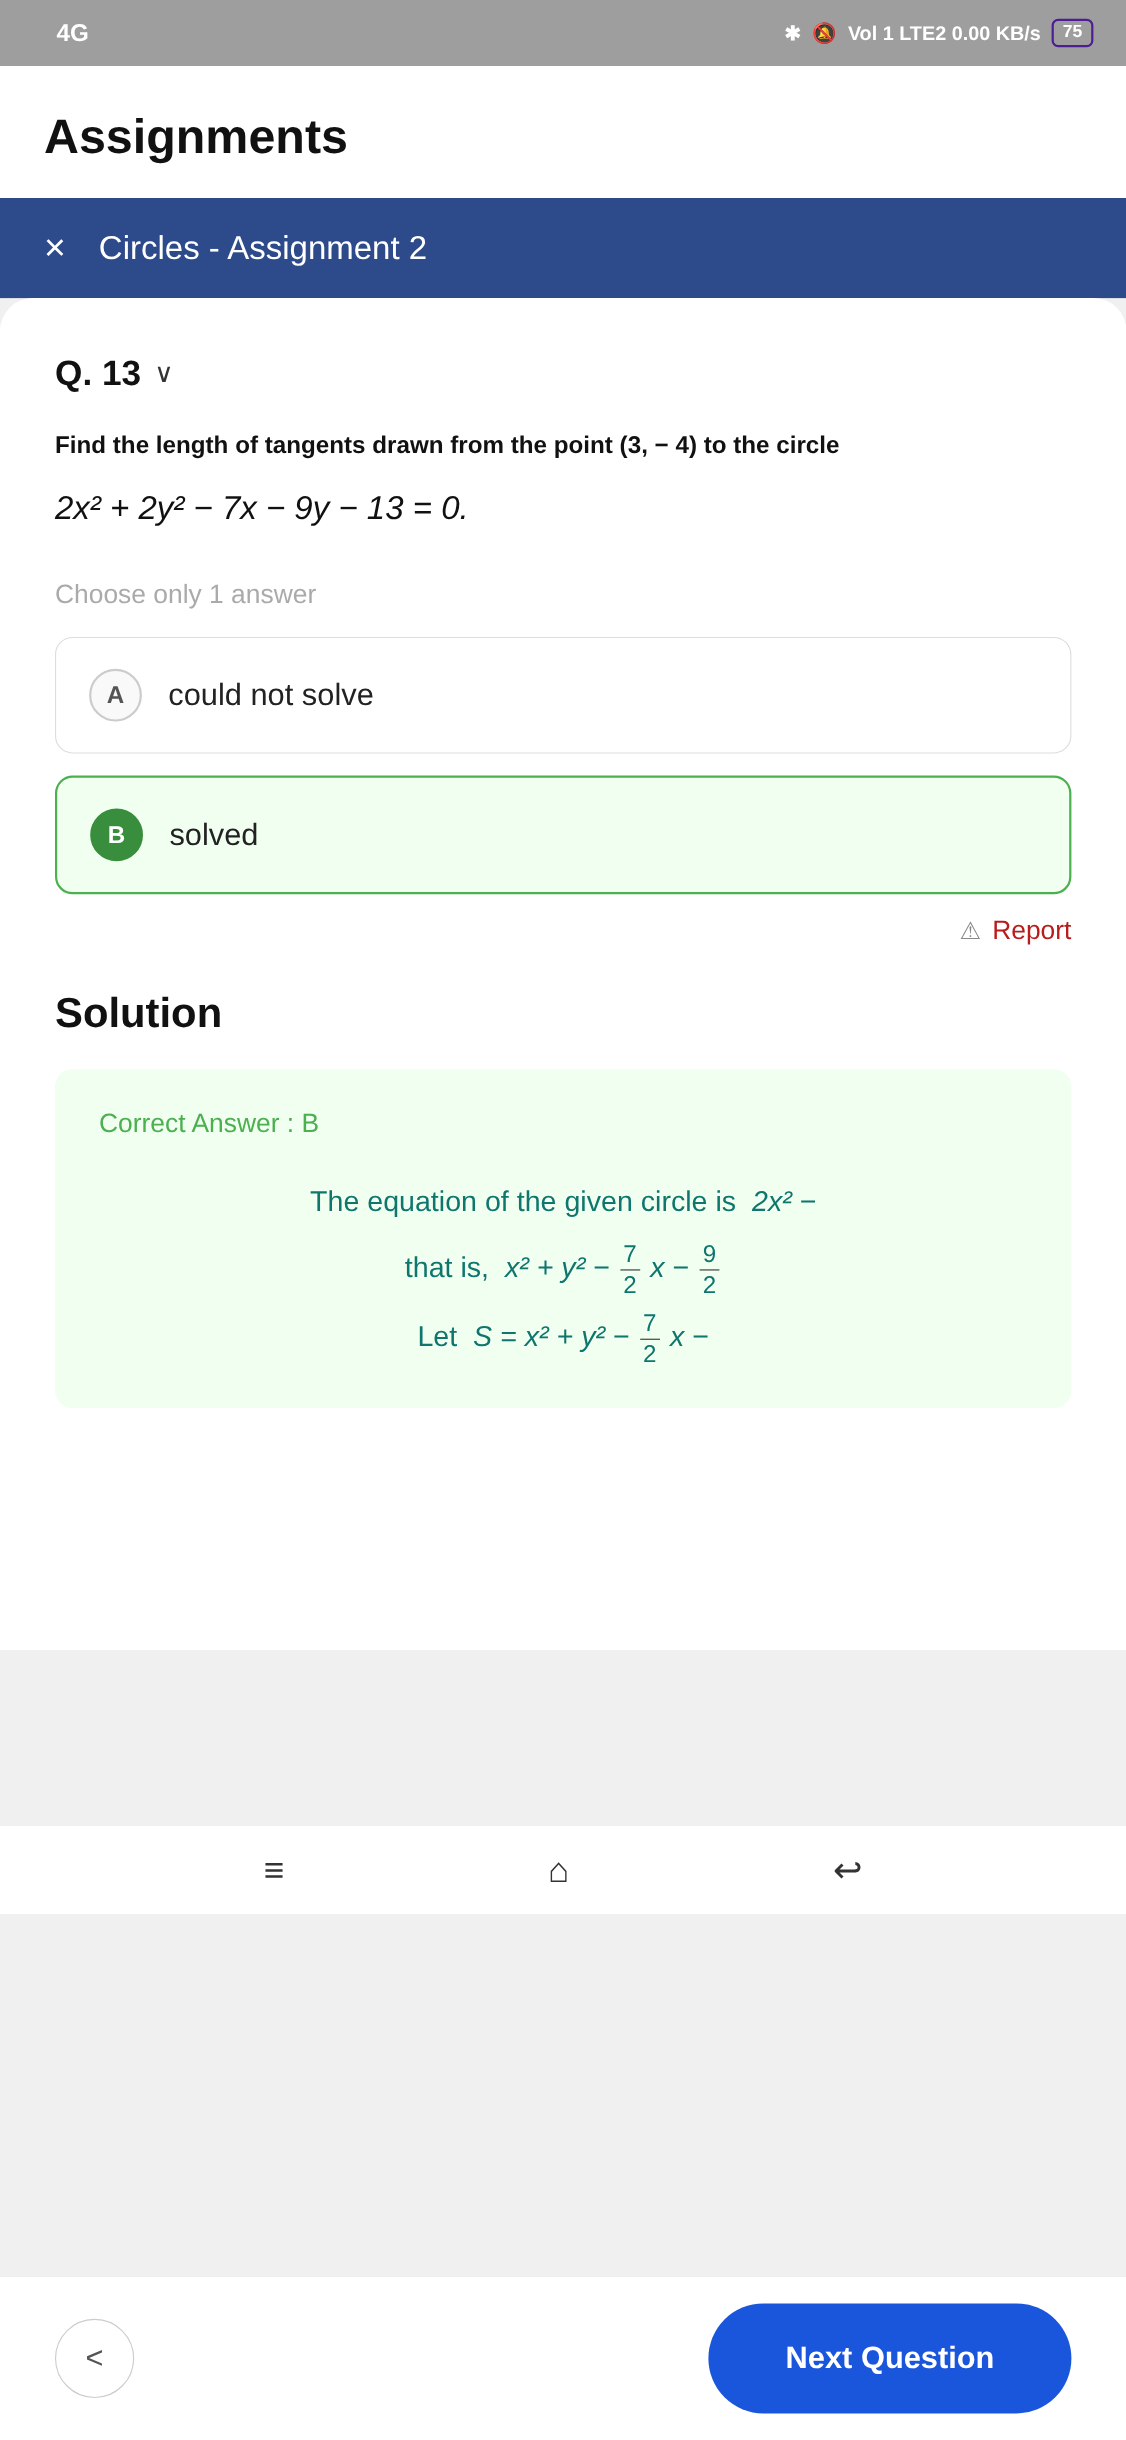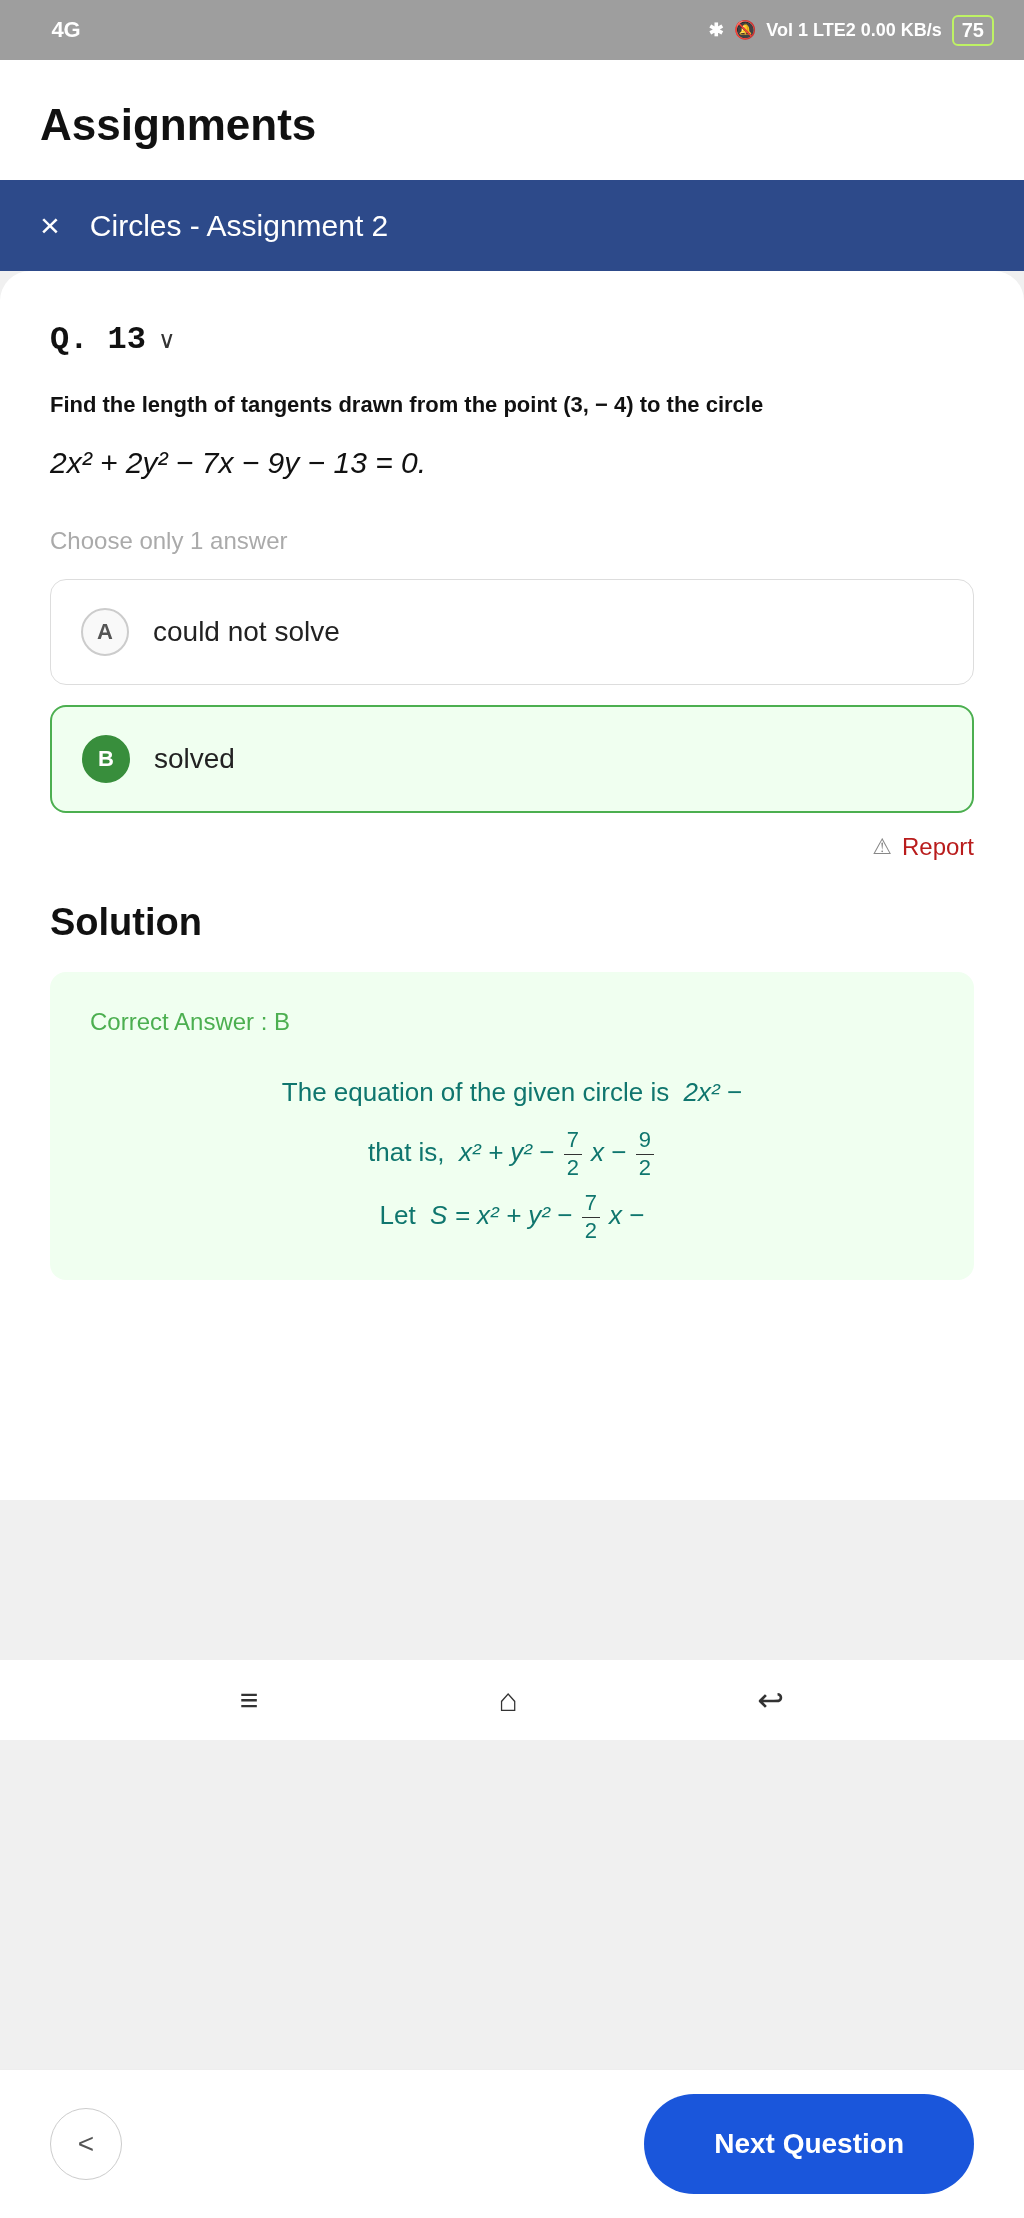--- a/index.html
+++ b/index.html
@@ -21,24 +21,24 @@
       align-items: center;
       justify-content: space-between;
       padding: 0 30px;
       color: white;
       font-size: 22px;
       font-weight: 600;
     }
     .status-left { display: flex; align-items: center; gap: 19px; flex-direction: column; }
     .status-right { display: flex; align-items: center; gap: 10px; font-size: 18px; }
     .battery-badge {
-      border: 2px solid #bef264;
+      border: 2px solid #4c1d95;
       border-radius: 6px;
       padding: 2px 8px;
-      font-size: 20px;
+      font-size: 16px;
       font-weight: bold;
     }
 
     
     .assignments-header {
       background: white;
       padding: 40px 40px 30px 40px;
     }
     .assignments-title {
       font-size: 44px;
@@ -78,21 +78,20 @@
     .question-header {
       display: flex;
       align-items: center;
       gap: 12px;
       margin-bottom: 30px;
     }
     .question-number {
       font-size: 32px;
       font-weight: 700;
       color: #111;
-      font-family: Liberation Mono, monospace;
     }
     .chevron-icon {
       font-size: 24px;
       color: #333;
     }
 
     
     .question-text {
       font-size: 22px;
       font-weight: 700;

